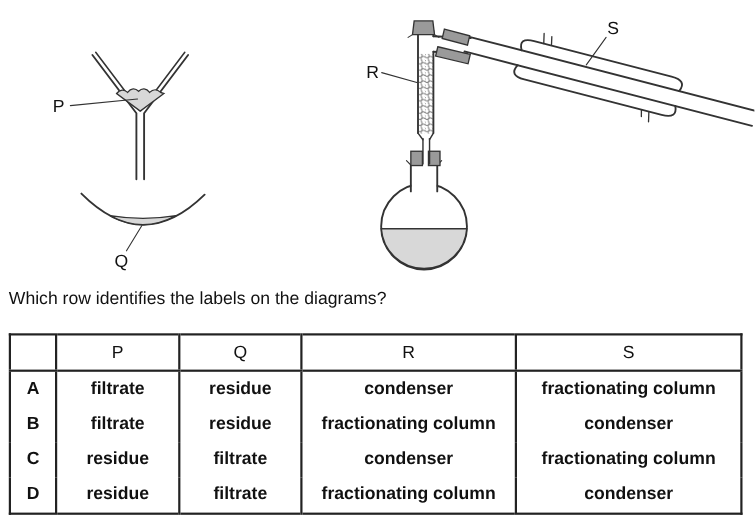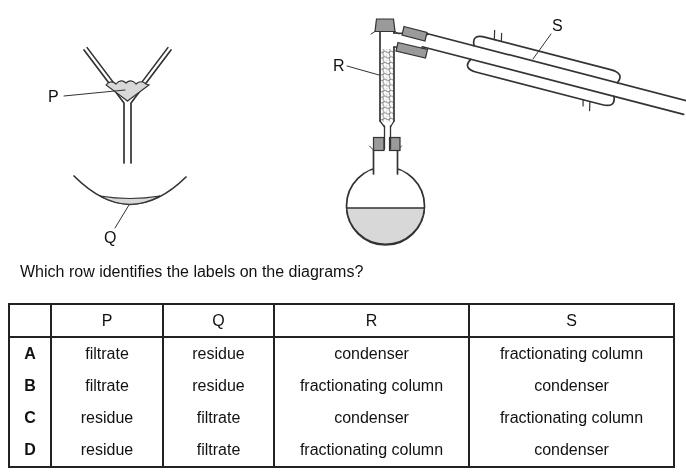--- a/index.html
+++ b/index.html
@@ -2,34 +2,34 @@
 <html><head>
 <meta charset="utf-8">
 <style>
   html,body{margin:0;padding:0;background:#fff;}
   .page{
     position:relative;width:686px;height:475px;background:#fff;
     font-family:"Liberation Sans",sans-serif;color:#111;overflow:hidden;
   }
   .diagrams{position:absolute;left:0;top:0;}
   .question{
-    position:absolute;left:20px;top:263px;font-size:16px;color:#111;
+    position:absolute;left:8px;top:263px;font-size:16px;color:#111;
     white-space:nowrap;
   }
   table.answers{
     position:absolute;left:8px;top:303px;width:665px;
     border-collapse:collapse;table-layout:fixed;
     border:2px solid #222;font-size:16px;color:#111;
   }
   table.answers th,table.answers td{
     padding:0;text-align:center;vertical-align:middle;
     font-weight:normal;overflow:hidden;white-space:nowrap;
   }
   table.answers th{height:31px;border-bottom:2px solid #222;}
-  table.answers td{height:32px;}
+  table.answers td{height:32px;font-weight:bold;}
   table.answers .vline{border-left:2px solid #222;}
   table.answers .opt{font-weight:bold;}
   svg text{font-family:"Liberation Sans",sans-serif;font-size:16px;fill:#111;}
 </style>
 </head>
 <body>
 
 <div class="page">
 
   <svg class="diagrams" width="686" height="258" viewBox="0 0 686 258" xmlns="http://www.w3.org/2000/svg">

